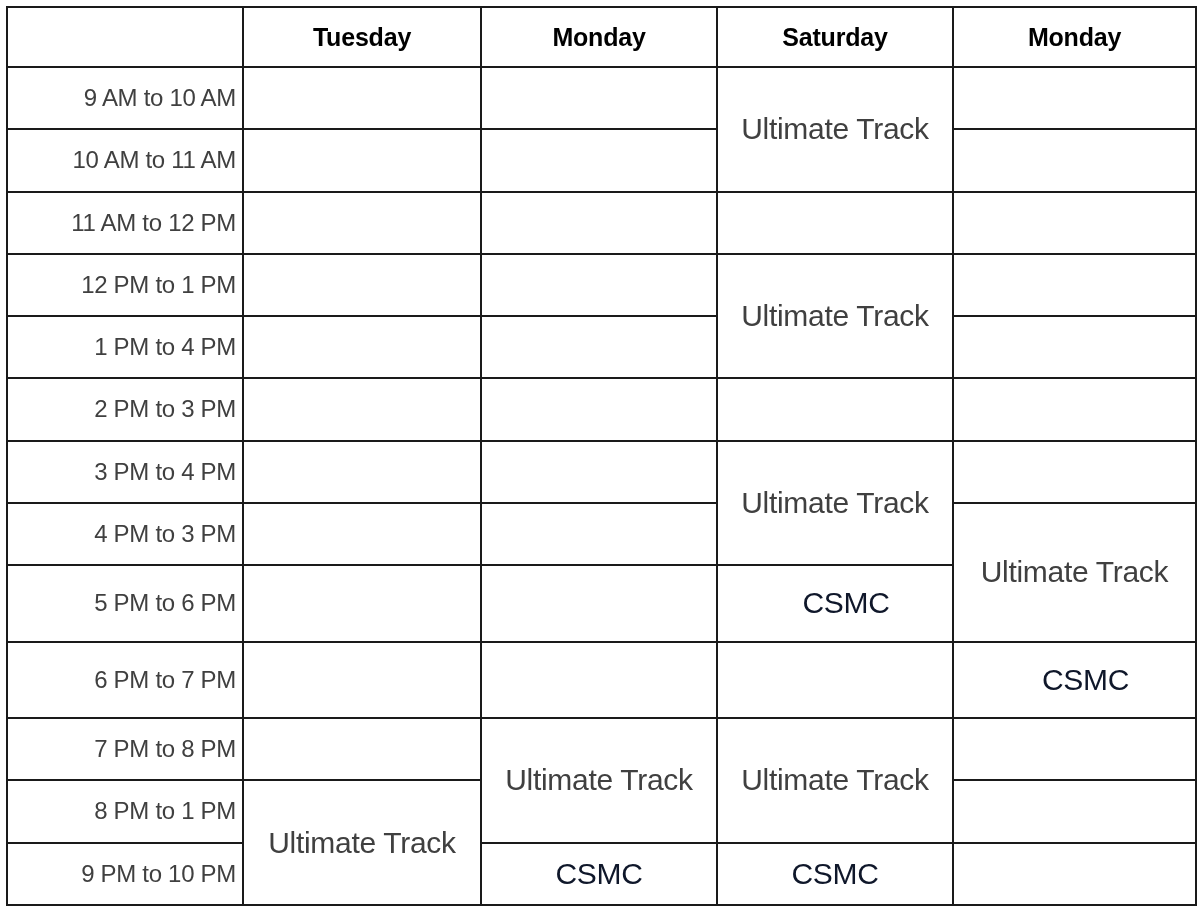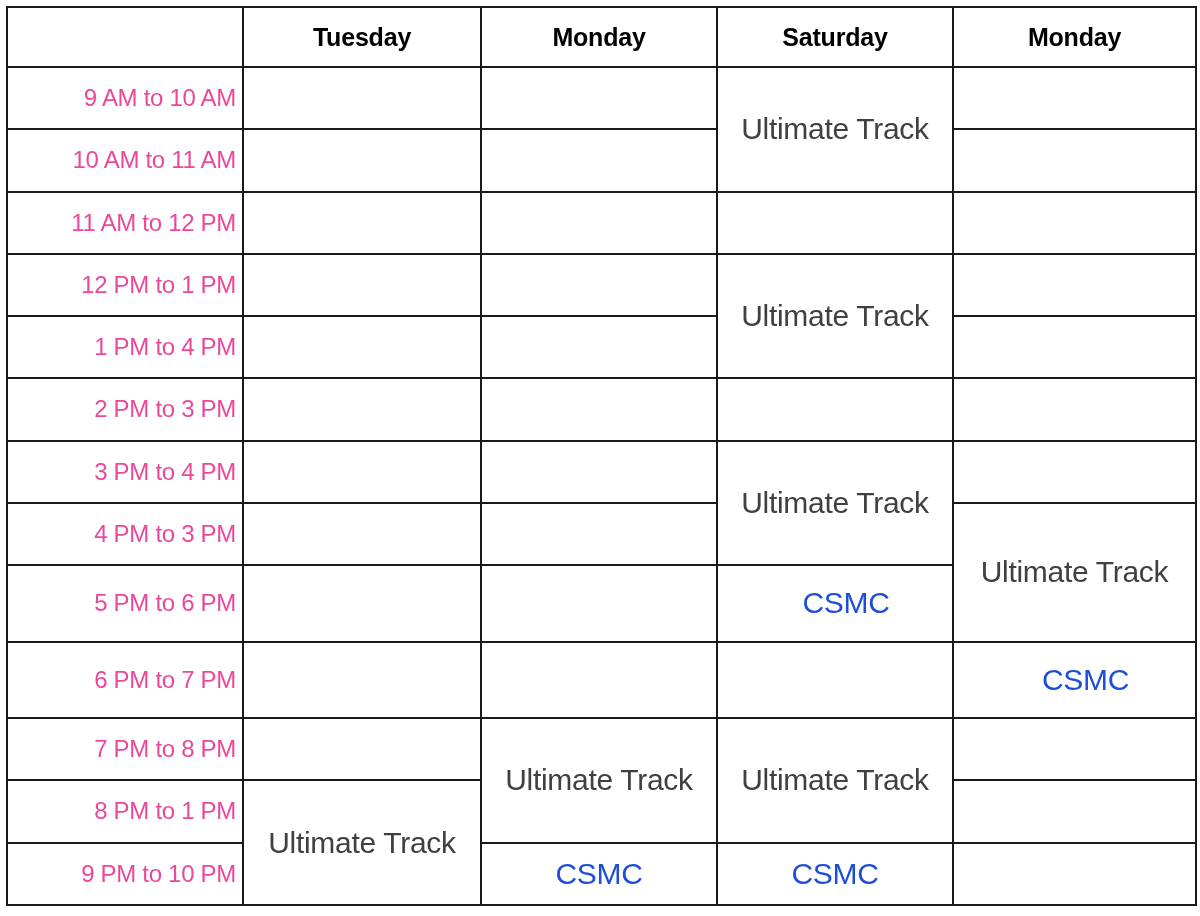--- a/index.html
+++ b/index.html
@@ -55,21 +55,21 @@
     letter-spacing: -0.2px;
   }
 
   td.corner-cell {
     height: 60px;
   }
 
   td.time-cell {
     font-size: 24px;
     font-weight: normal;
-    color: #ec4899;
+    color: #404040;
     text-align: right;
     padding-right: 12px;
     white-space: nowrap;
     letter-spacing: -0.3px;
   }
 
   td.slot {
     text-align: center;
   }
 
@@ -79,21 +79,21 @@
     text-align: center;
     letter-spacing: -0.3px;
     white-space: normal;
   }
 
   .event.ultimate-track {
     color: #404040;
   }
 
   .event.csmc {
-    color: #1d4ed8;
+    color: #0f172a;
   }
 
   
   tr.r-std td { height: 61px; }
   tr.r-tall td { height: 75px; padding-left: 28px; }
 </style>
 </head>
 <body>
 
 <div id="schedule-wrap">

